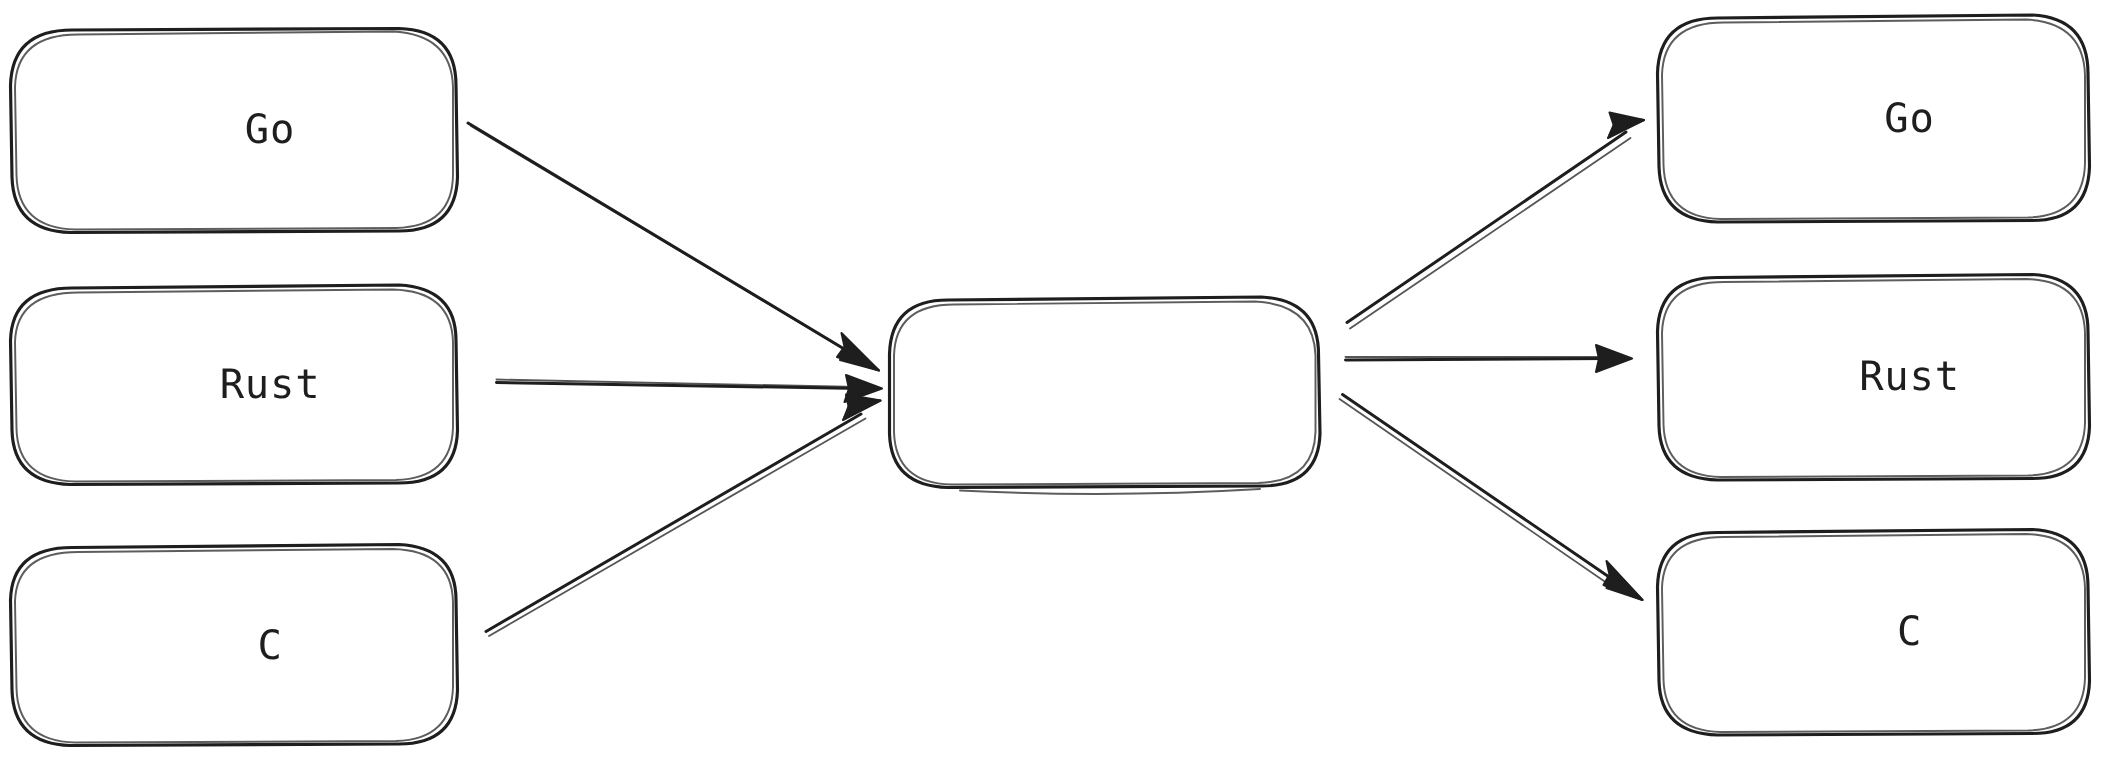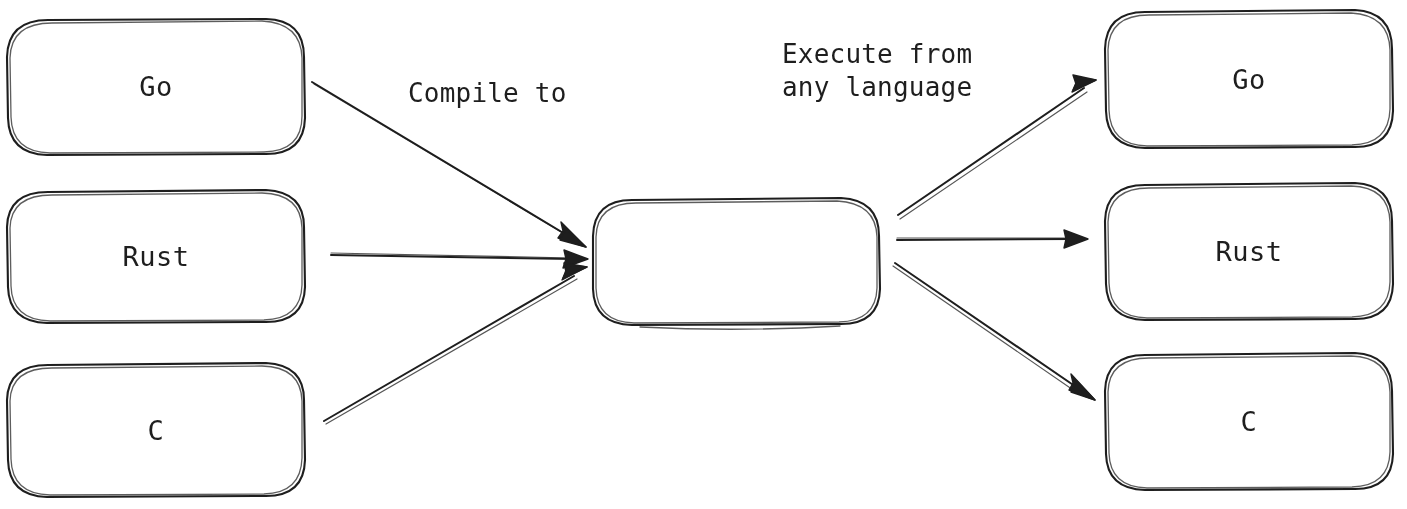--- a/index.html
+++ b/index.html
@@ -27,20 +27,21 @@
     position: absolute;
     display: flex;
     align-items: center;
     justify-content: center;
     font-family: "DejaVu Sans Mono", monospace;
     font-size: 27px;
     color: #1e1e1e;
     letter-spacing: 0.5px;
     white-space: nowrap;
     pointer-events: none;
+    padding-left: 24px;
   }
   .edge-label {
     position: absolute;
     font-family: "DejaVu Sans Mono", monospace;
     font-size: 26px;
     color: #1e1e1e;
     line-height: 1.28;
     letter-spacing: 0.2px;
     white-space: pre;
     pointer-events: none;
@@ -149,18 +150,15 @@
 
   <div class="node-label" style="left:7px; top:363px; width:298px; height:134px;">C</div>
 
 
   <div class="node-label" style="left:1105px; top:10px; width:288px; height:138px;">Go</div>
 
   <div class="node-label" style="left:1105px; top:183px; width:288px; height:137px;">Rust</div>
 
   <div class="node-label" style="left:1105px; top:353px; width:288px; height:137px;">C</div>
 
-  <div class="edge-label" style="left:408px; top:77px;">Compile to</div>
 
-  <div class="edge-label center" style="left:782px; top:38px;">Execute from
-any language</div>
 
 </div>
 
 </body></html>

